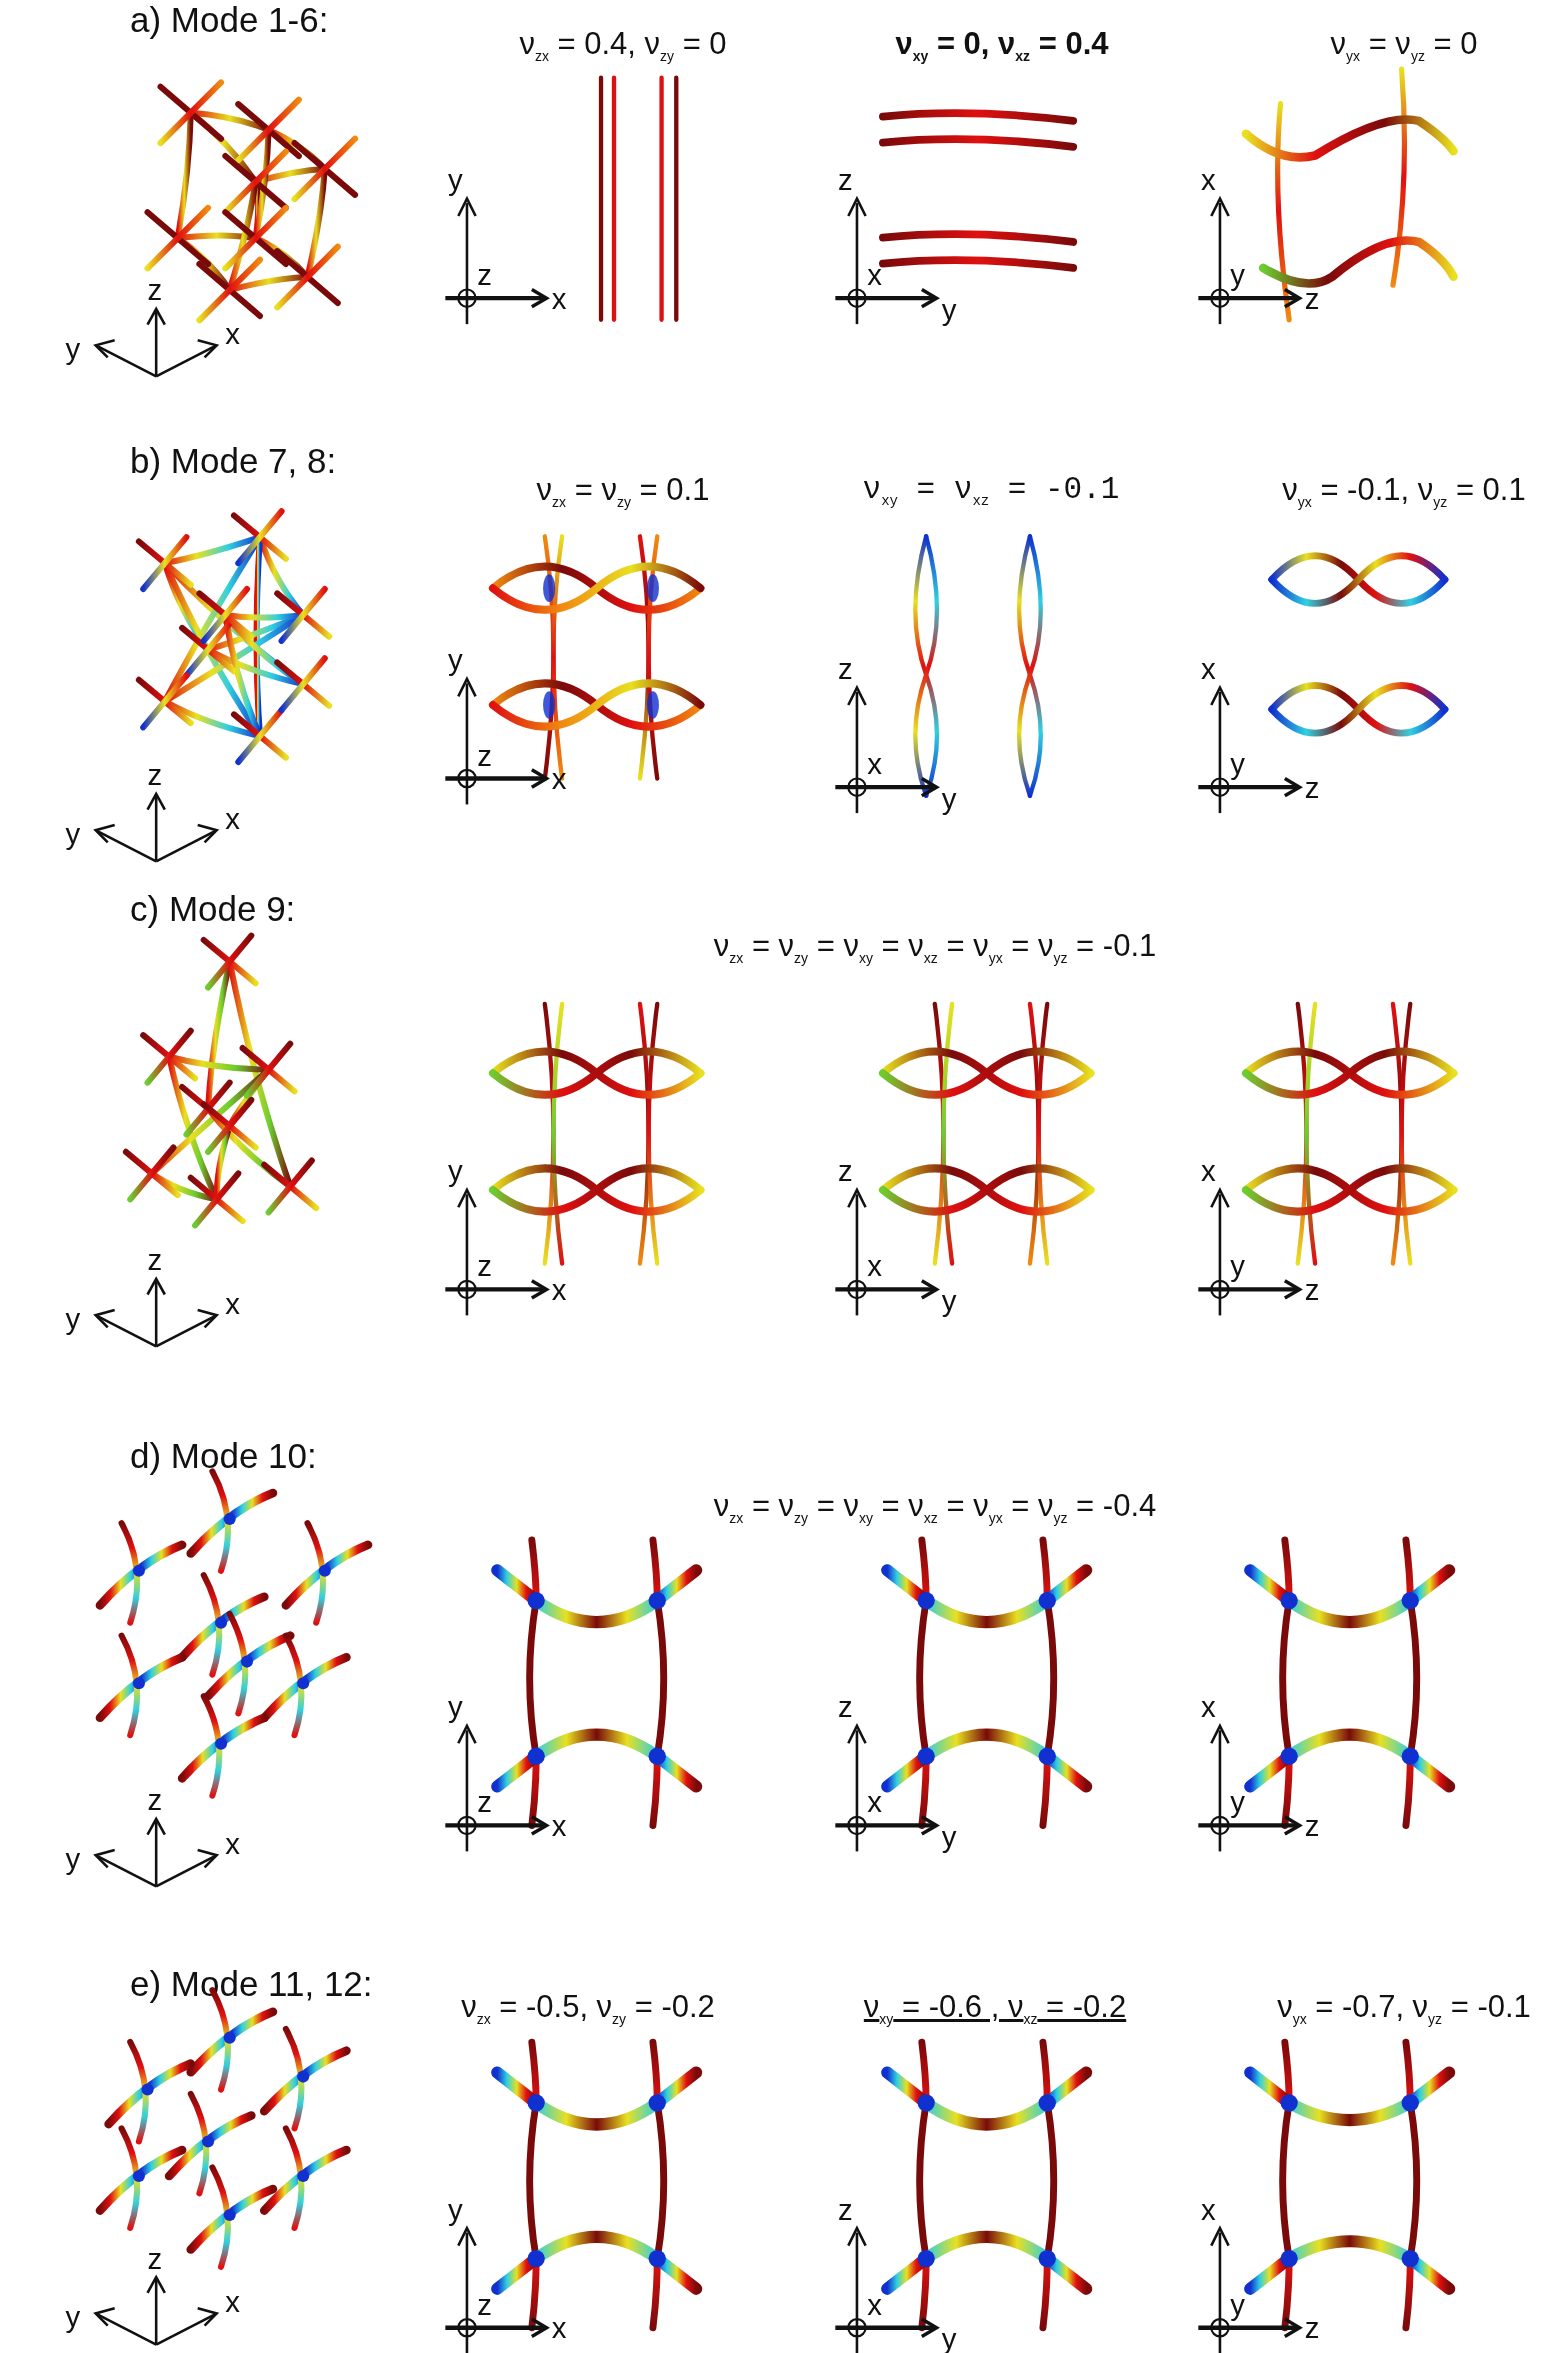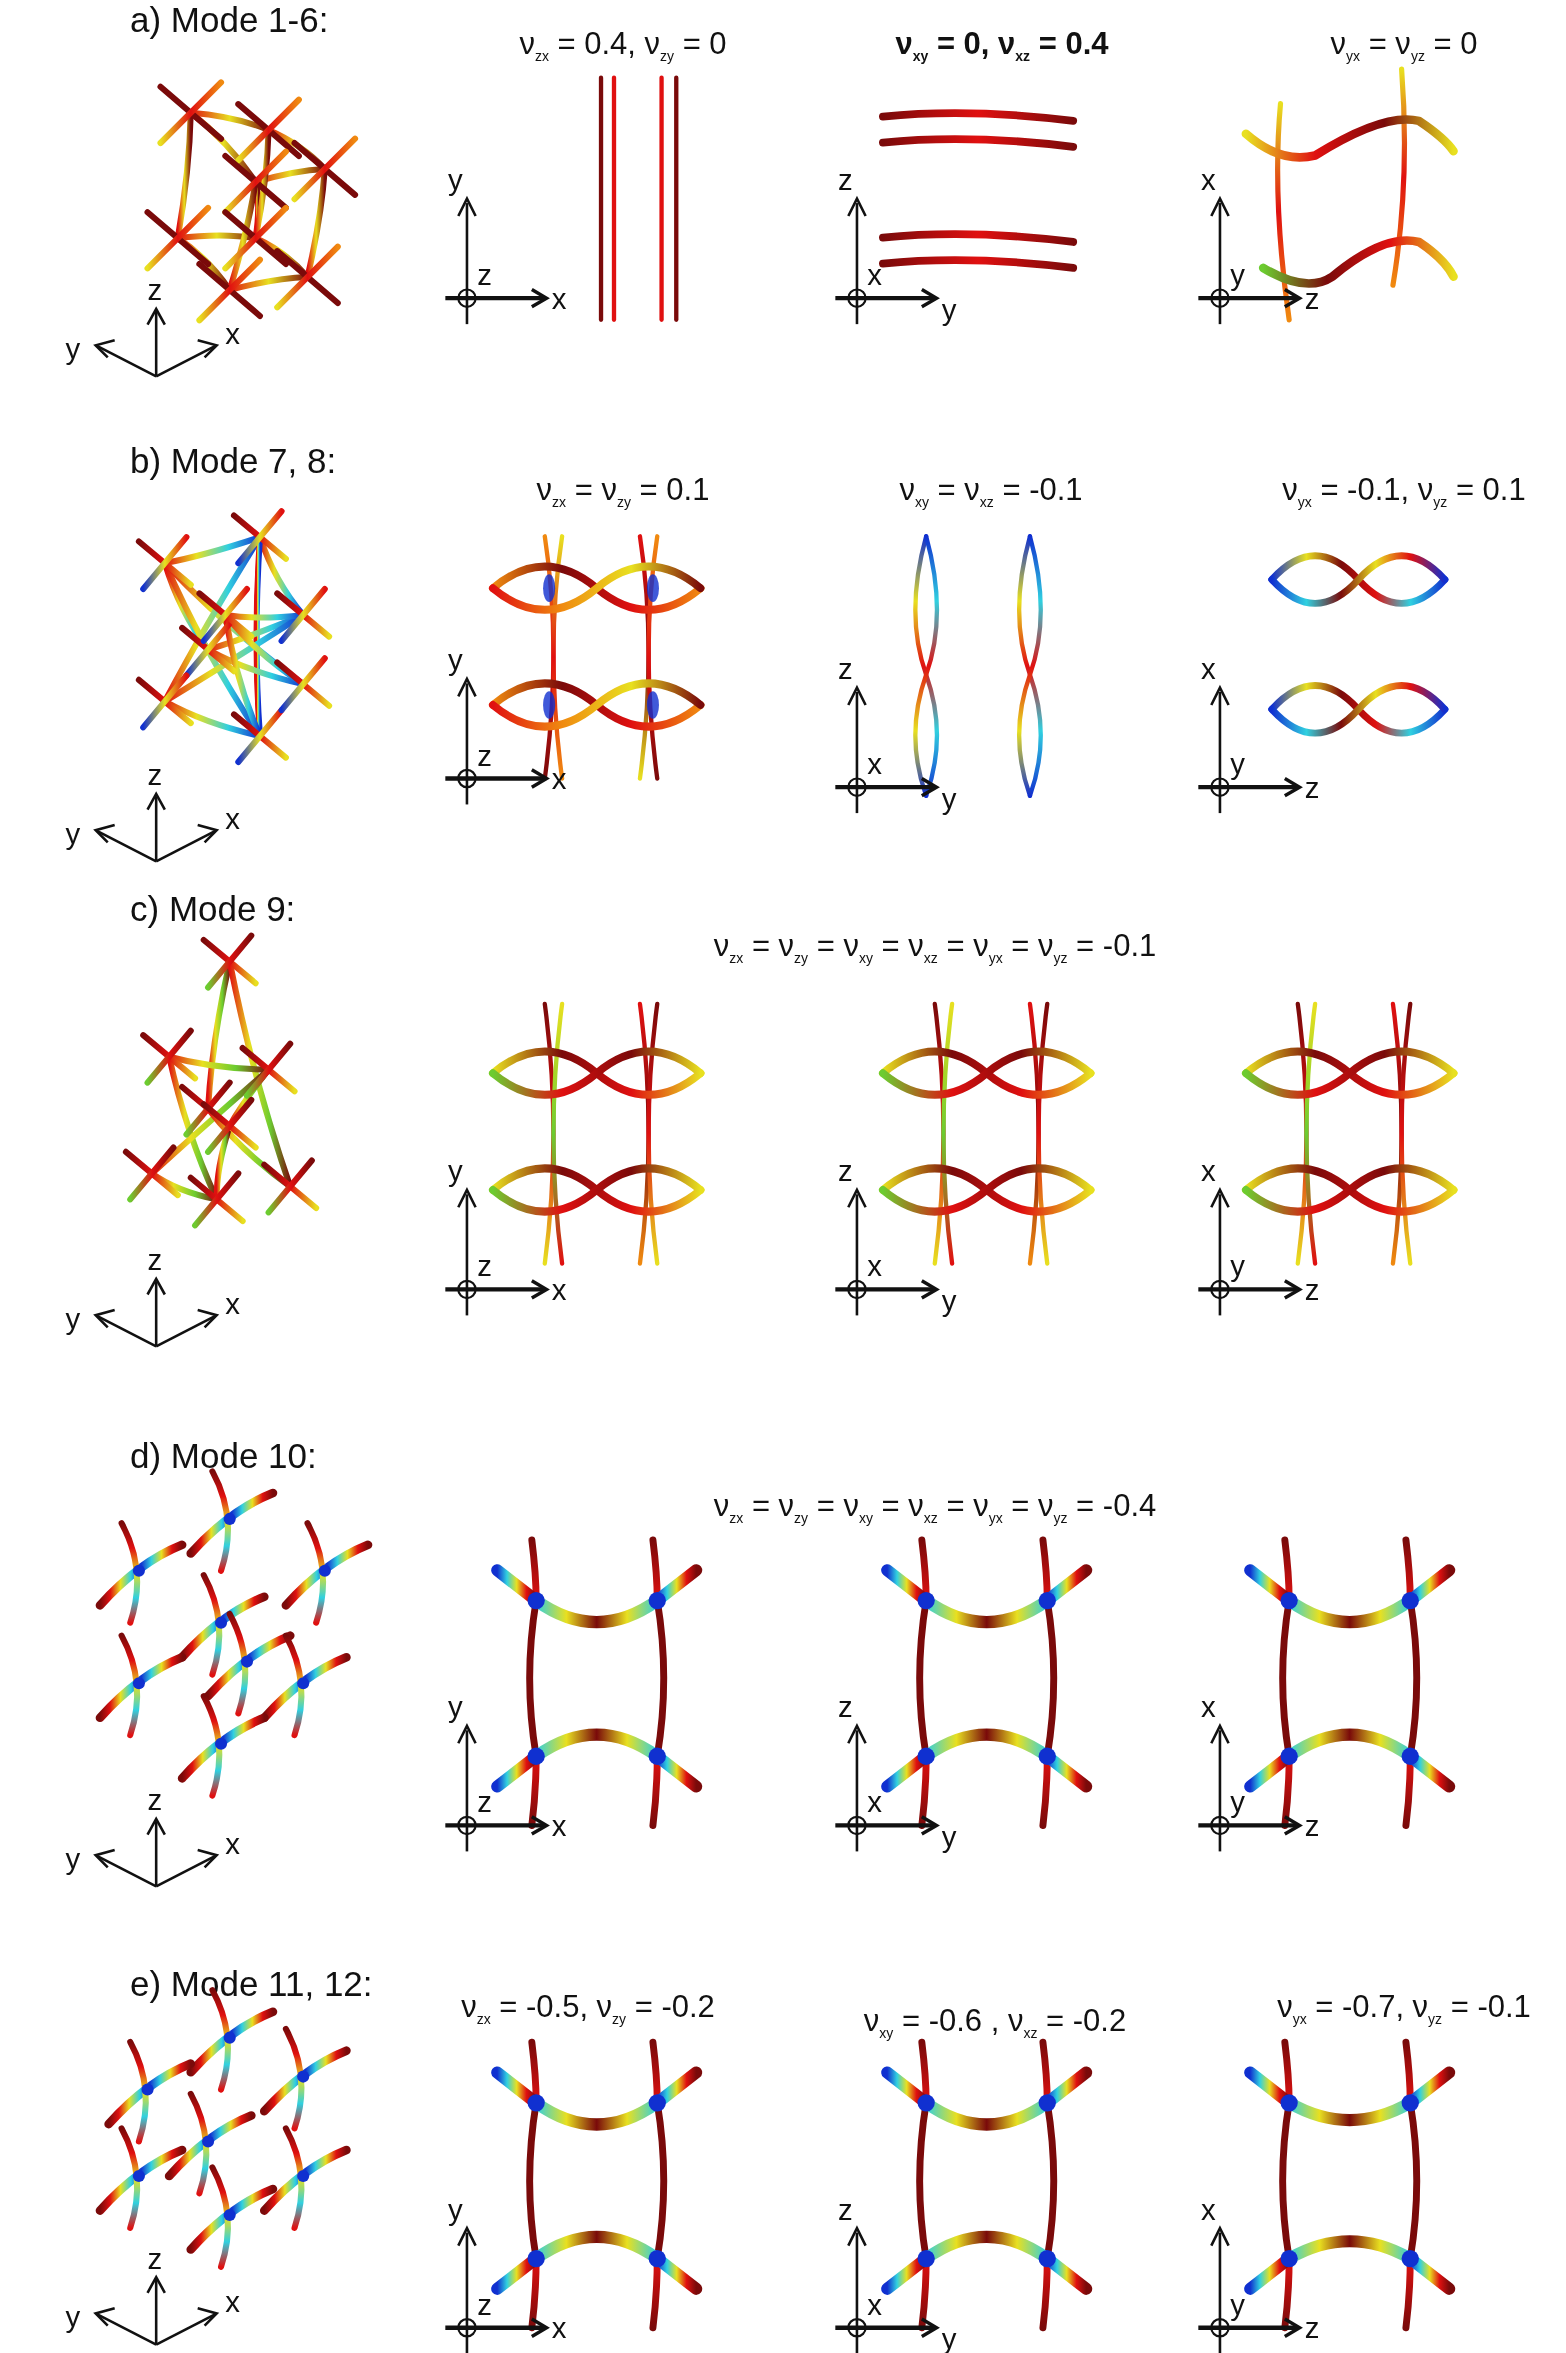--- a/index.html
+++ b/index.html
@@ -289,21 +289,21 @@
       <circle cx="30" cy="265" r="10" stroke="#111111" stroke-width="2.5" fill="none"></circle>
       <text x="8" y="140" class="axis-lbl">x</text>
       <text x="42" y="250" class="axis-lbl">y</text>
       <text x="128" y="277" class="axis-lbl">z</text>
     </svg>
 </div>
 
 <div class="row" style="top:424px;height:450px;">
   <div class="mode-title" style="top:17.3px;">b) Mode 7, 8:</div>
   <div class="eq" style="left:623px;top:48px;">ν<sub>zx</sub> = ν<sub>zy</sub> = 0.1</div>
-  <div class="eq" style="left:991px;top:48px;">ν<sub>xy</sub> = ν<sub>xz</sub> = -0.1</div>
+  <div class="eq" style="left:991px;top:48px;font-family:Liberation Mono, monospace;">ν<sub>xy</sub> = ν<sub>xz</sub> = -0.1</div>
   <div class="eq" style="left:1404px;top:48px;">ν<sub>yx</sub> = -0.1, ν<sub>yz</sub> = 0.1</div>
   <svg class="panel" style="left:87px;top:61px;" width="294" height="381" viewBox="0 0 340 440">
       <defs>
         <linearGradient id="g34">
           <stop offset="0%" stop-color="#e01010"></stop>
           <stop offset="33.33333333333333%" stop-color="#e8e020"></stop>
           <stop offset="66.66666666666666%" stop-color="#30d0e0"></stop>
           <stop offset="100%" stop-color="#1030d0"></stop>
         </linearGradient>
         <linearGradient id="g35">
@@ -1514,21 +1514,21 @@
       <circle cx="30" cy="330" r="10" stroke="#111111" stroke-width="2.5" fill="none"></circle>
       <text x="8" y="205" class="axis-lbl">x</text>
       <text x="42" y="315" class="axis-lbl">y</text>
       <text x="128" y="342" class="axis-lbl">z</text>
     </svg>
 </div>
 
 <div class="row" style="top:1947px;height:407px;">
   <div class="mode-title" style="top:17.3px;">e) Mode 11, 12:</div>
   <div class="eq" style="left:588px;top:42px;">ν<sub>zx</sub> = -0.5, ν<sub>zy</sub> = -0.2</div>
-  <div class="eq" style="left:995px;top:56px;">ν<sub>xy</sub> = -0.6  , ν<sub>xz</sub> = -0.2</div>
+  <div class="eq" style="left:995px;top:42px;text-decoration:underline;">ν<sub>xy</sub> = -0.6  , ν<sub>xz</sub> = -0.2</div>
   <div class="eq" style="left:1404px;top:42px;">ν<sub>yx</sub> = -0.7, ν<sub>yz</sub> = -0.1</div>
   <svg class="panel" style="left:87px;top:82px;" width="294" height="320" viewBox="0 0 340 370">
       <defs>
         <linearGradient id="g181">
           <stop offset="0%" stop-color="#7a0a0a"></stop>
           <stop offset="12.5%" stop-color="#e01010"></stop>
           <stop offset="25%" stop-color="#e8e020"></stop>
           <stop offset="37.5%" stop-color="#30d0e0"></stop>
           <stop offset="50%" stop-color="#1030d0"></stop>
           <stop offset="62.5%" stop-color="#30d0e0"></stop>

